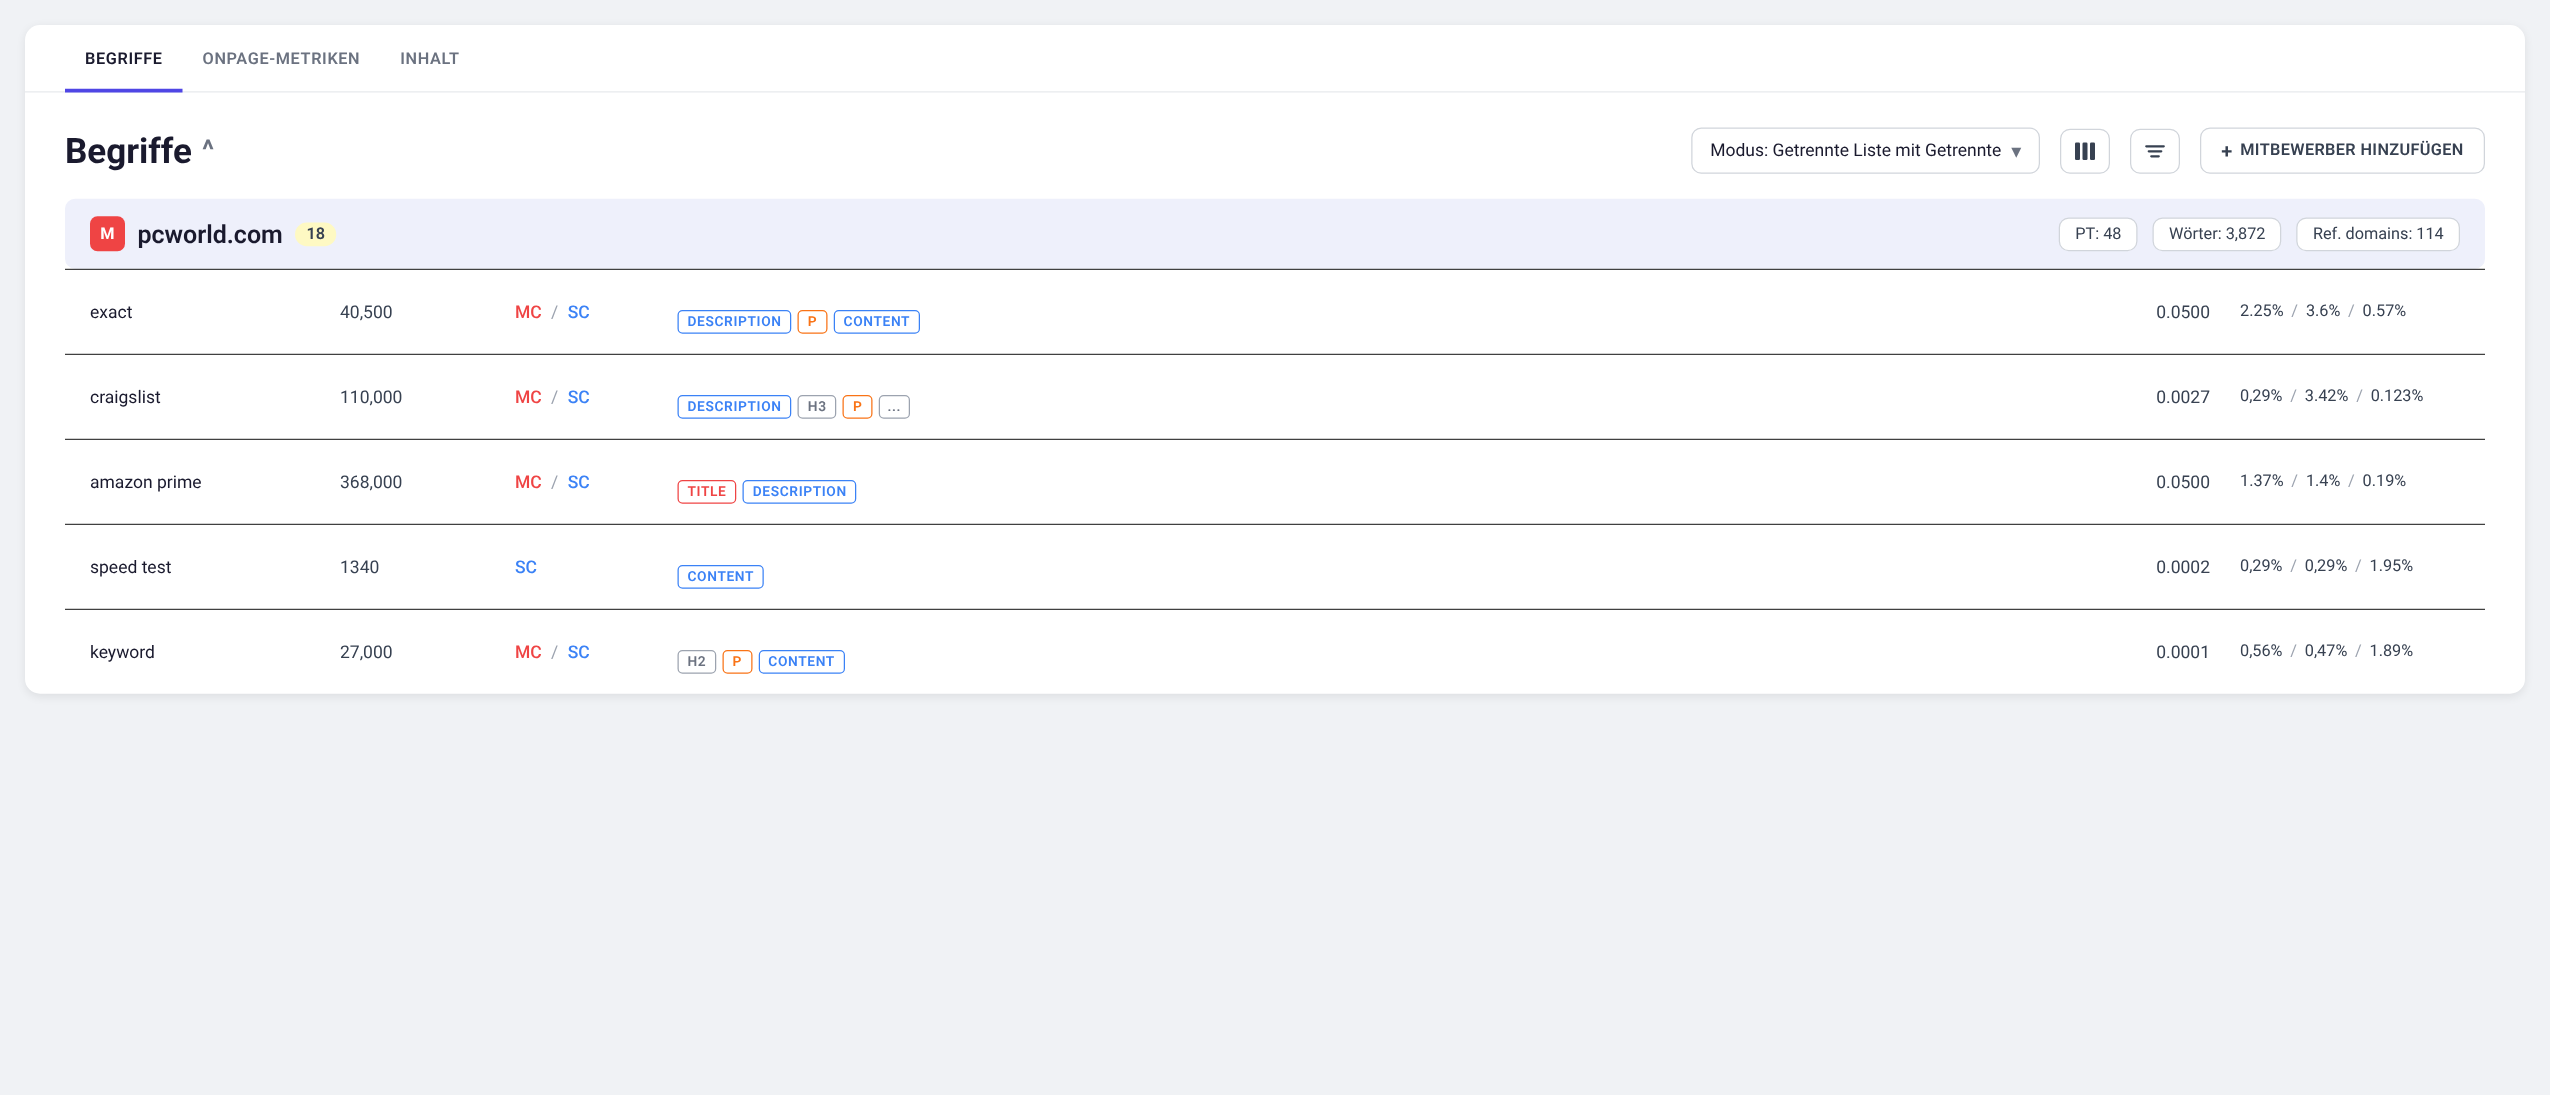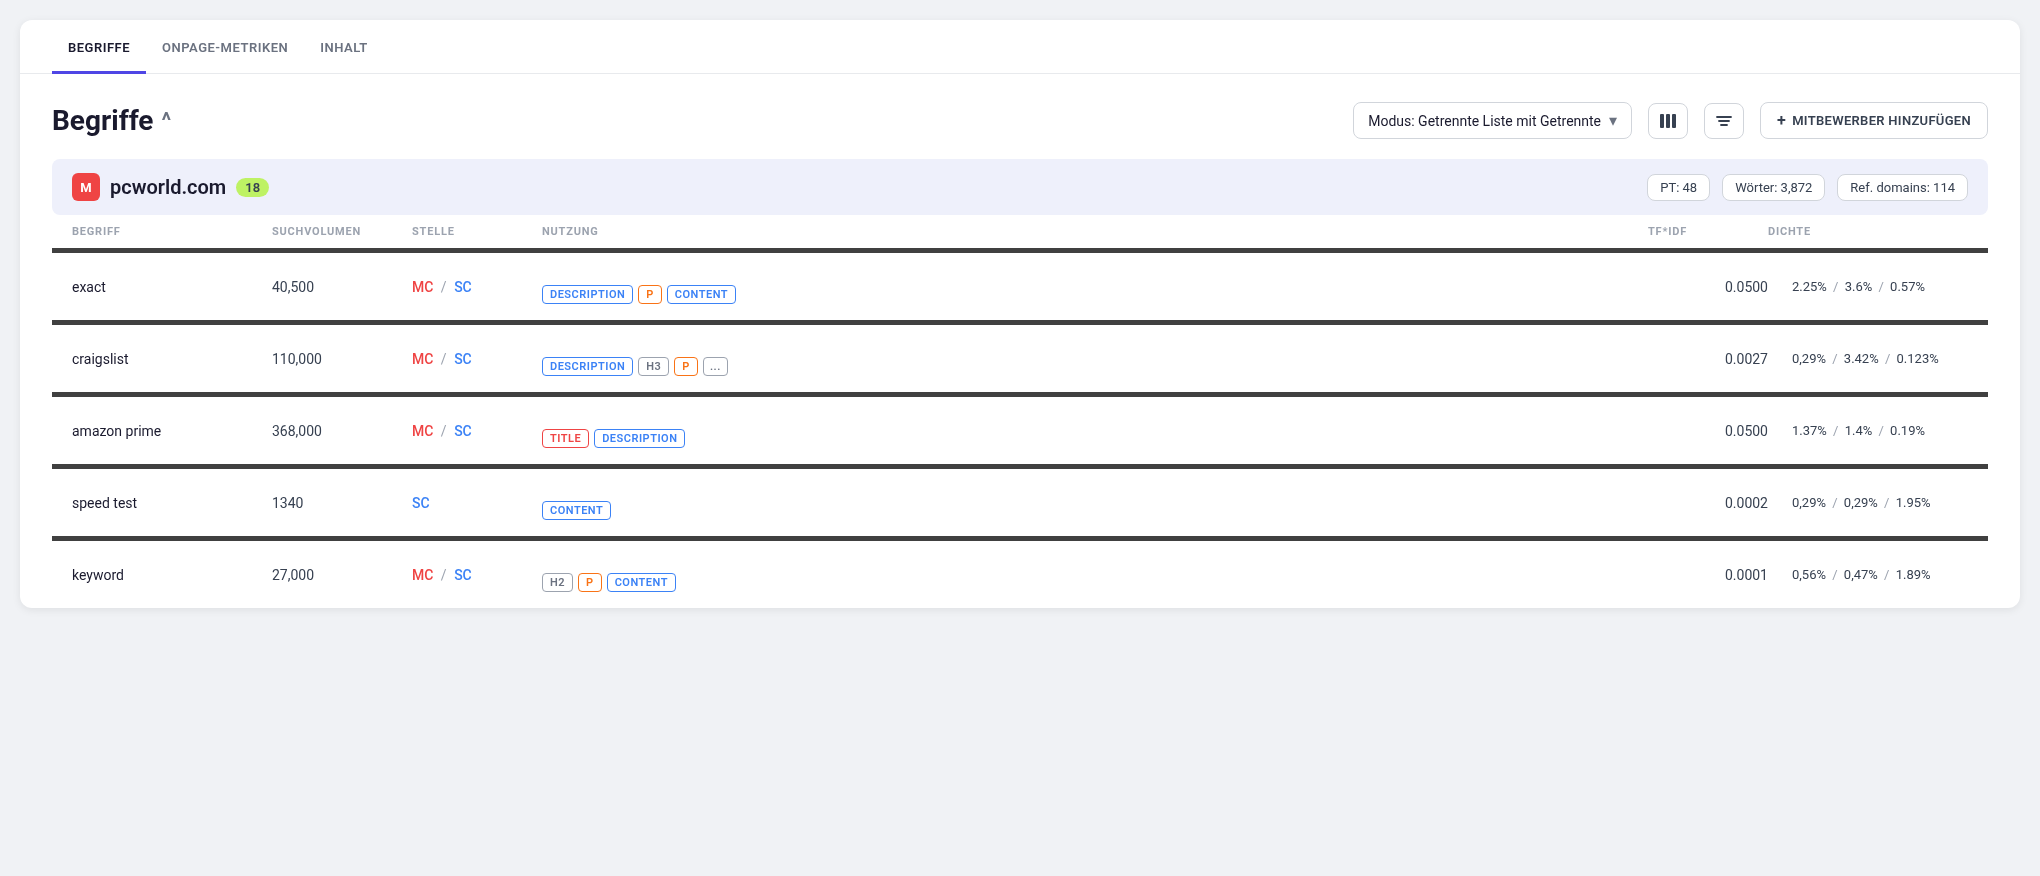--- a/index.html
+++ b/index.html
@@ -128,21 +128,21 @@
       color: #fff;
       font-size: 13px;
       font-weight: 700;
     }
     .domain-name {
       font-size: 20px;
       font-weight: 600;
       color: #1a1a2e;
     }
     .domain-badge {
-      background: #bef264;
+      background: #fef9c3;
       color: #374151;
       border-radius: 12px;
       padding: 2px 9px;
       font-size: 13px;
       font-weight: 600;
     }
     .domain-stats {
       display: flex;
       gap: 12px;
       margin-left: auto;
@@ -170,21 +170,21 @@
       font-size: 11px;
       font-weight: 700;
       color: #9ca3af;
       letter-spacing: 0.8px;
       text-transform: uppercase;
     }
     .table-row {
       display: grid;
       grid-template-columns: 200px 140px 130px 1fr 120px 200px;
       padding: 16px 20px;
-      border-top: 5px solid #404040;
+      border-top: 1px solid #404040;
       align-items: center;
     }
     .cell {
       font-size: 14px;
       color: #1a1a2e;
     }
     .cell-term {
       font-size: 14px;
       color: #1a1a2e;
     }
@@ -297,28 +297,20 @@
       <span class="domain-badge">18</span>
       <div class="spacer"></div>
       <div class="domain-stats">
         <div class="stat-badge">PT: 48</div>
         <div class="stat-badge">Wörter: 3,872</div>
         <div class="stat-badge">Ref. domains: 114</div>
       </div>
     </div>
 
     <div class="table-container">
-      <div class="table-header">
-        <div class="table-header-cell">BEGRIFF</div>
-        <div class="table-header-cell">SUCHVOLUMEN</div>
-        <div class="table-header-cell">STELLE</div>
-        <div class="table-header-cell">NUTZUNG</div>
-        <div class="table-header-cell">TF*IDF</div>
-        <div class="table-header-cell">DICHTE</div>
-      </div>
 
       <div id="table-body">
           <div class="table-row">
             <div class="cell cell-term">exact</div>
             <div class="cell cell-volume">40,500</div>
             <div class="cell cell-stelle"><span class="stelle-mc">MC</span><span class="stelle-sep"> / </span><span class="stelle-sc">SC</span></div>
             <div class="cell nutzung-tags">
               <span class="tag">DESCRIPTION</span>
               <span class="tag tag-orange">P</span>
               <span class="tag">CONTENT</span>

